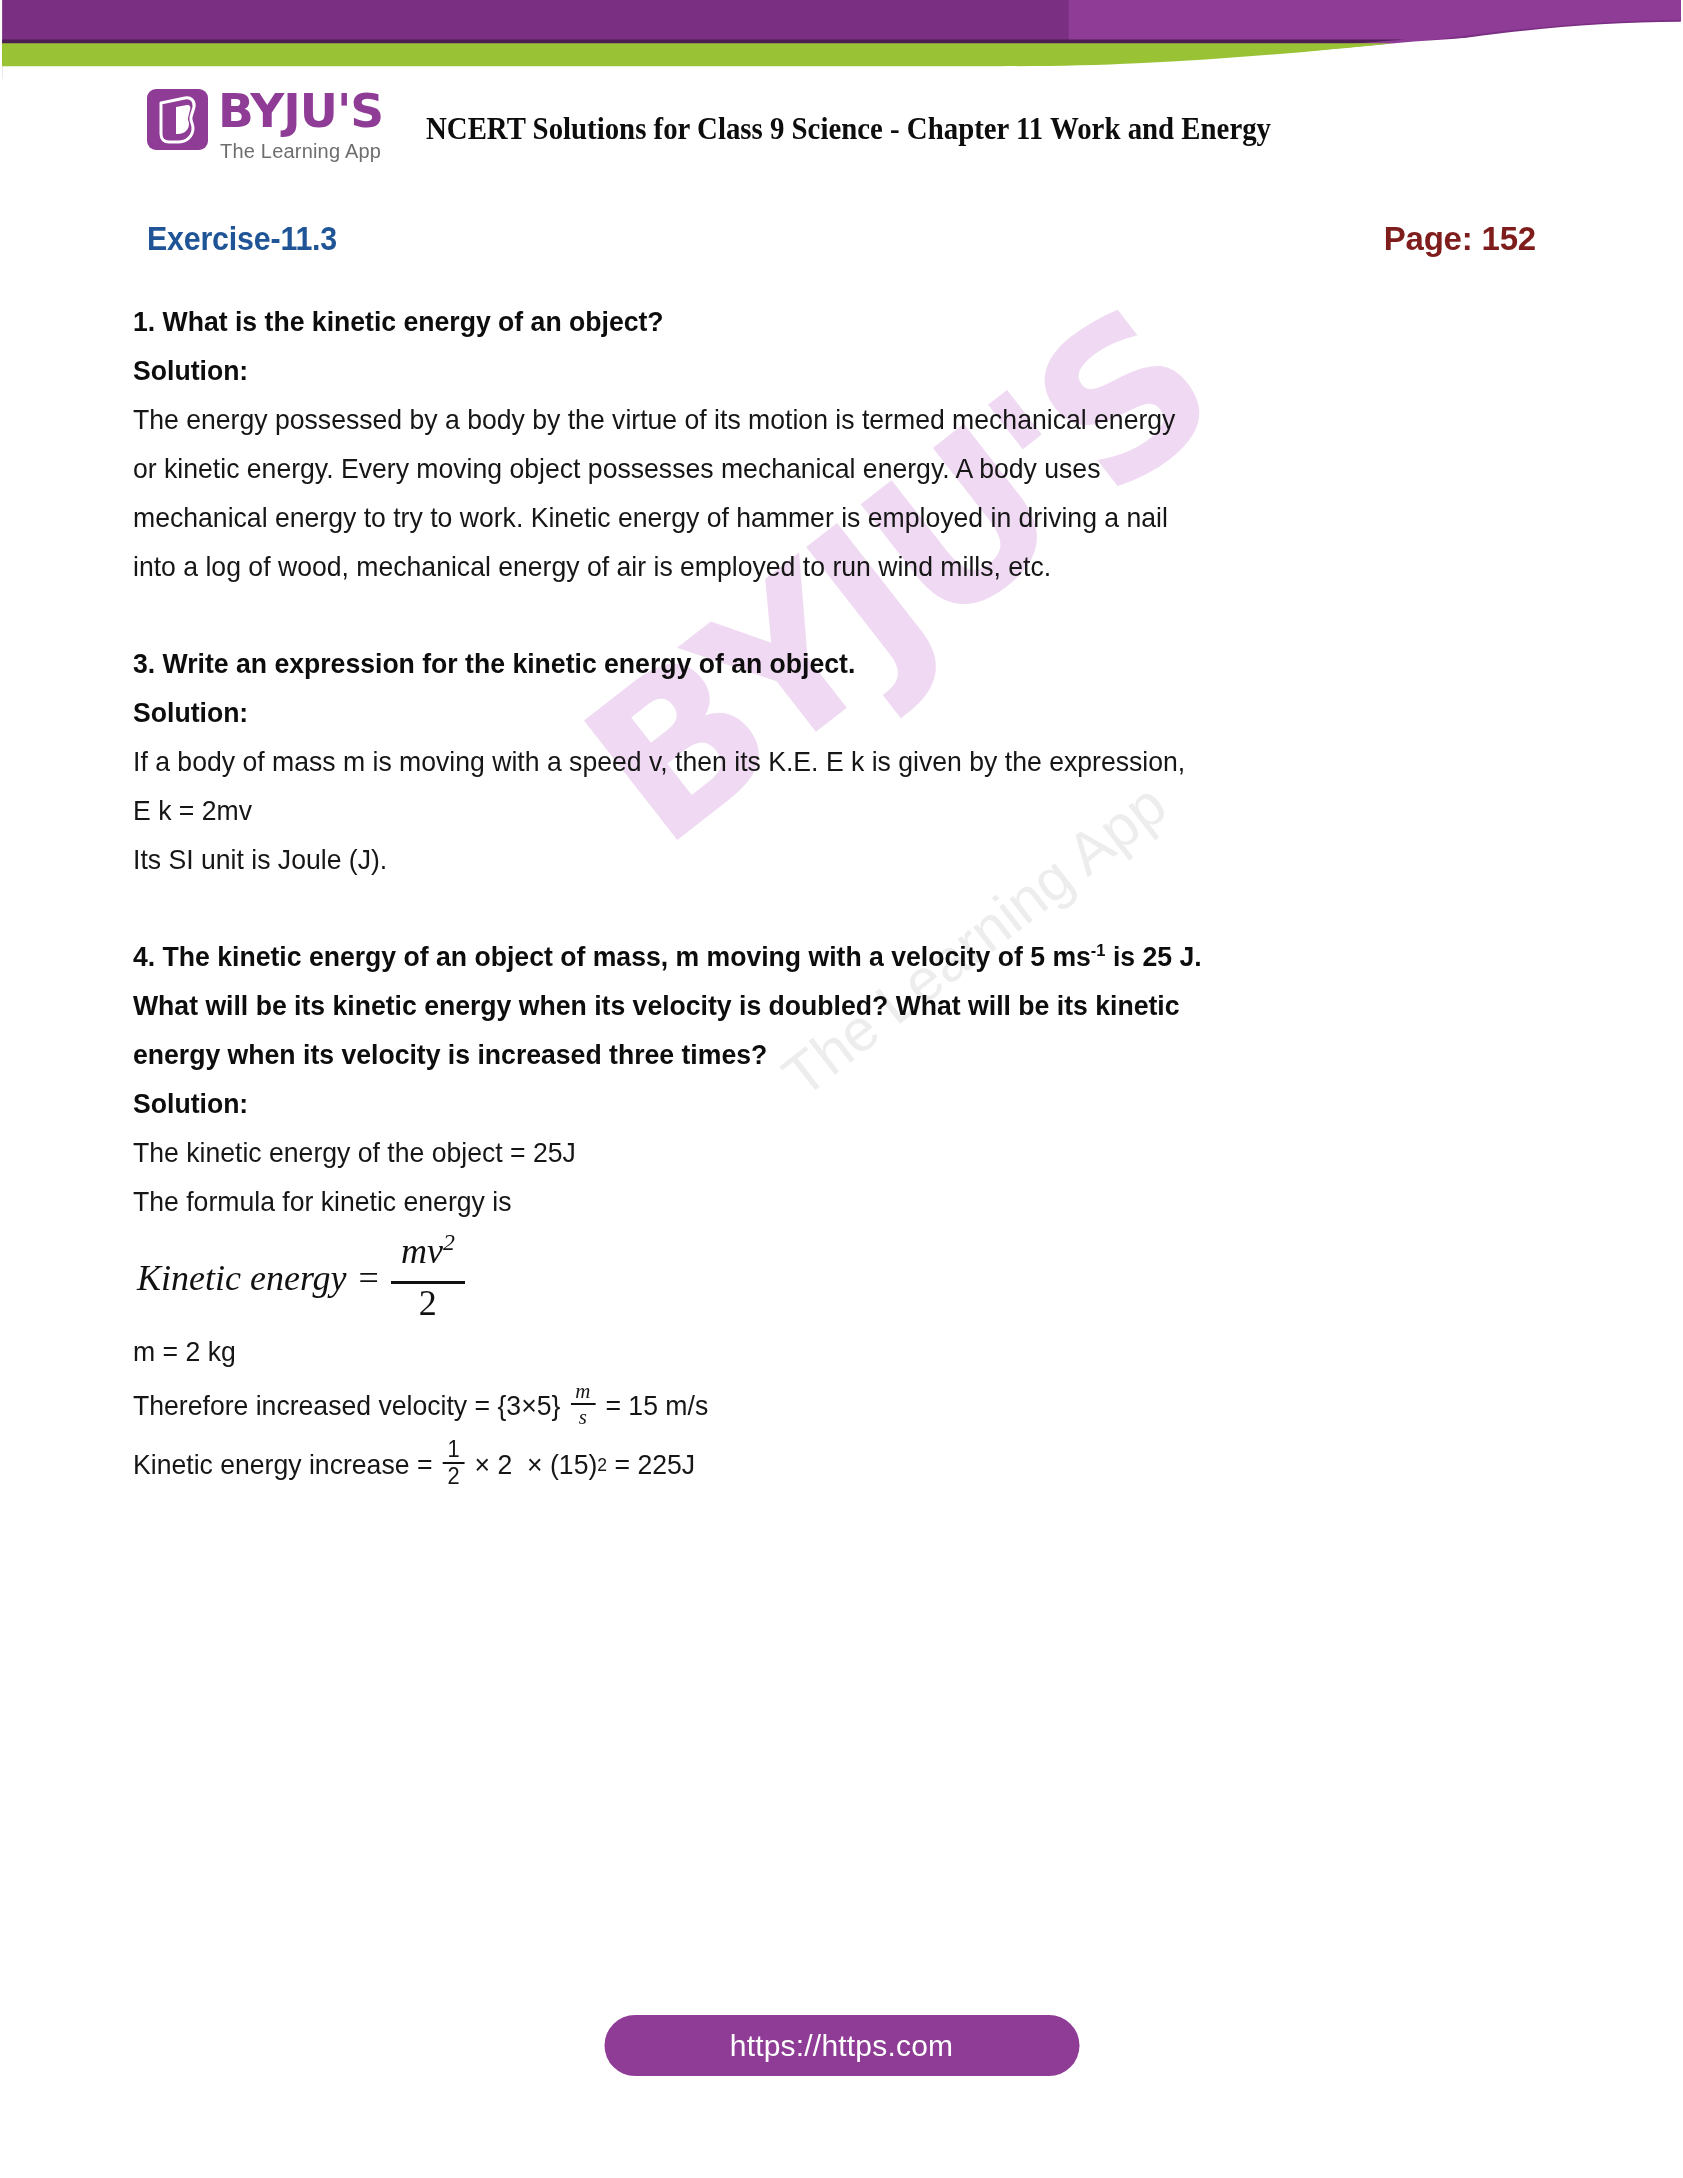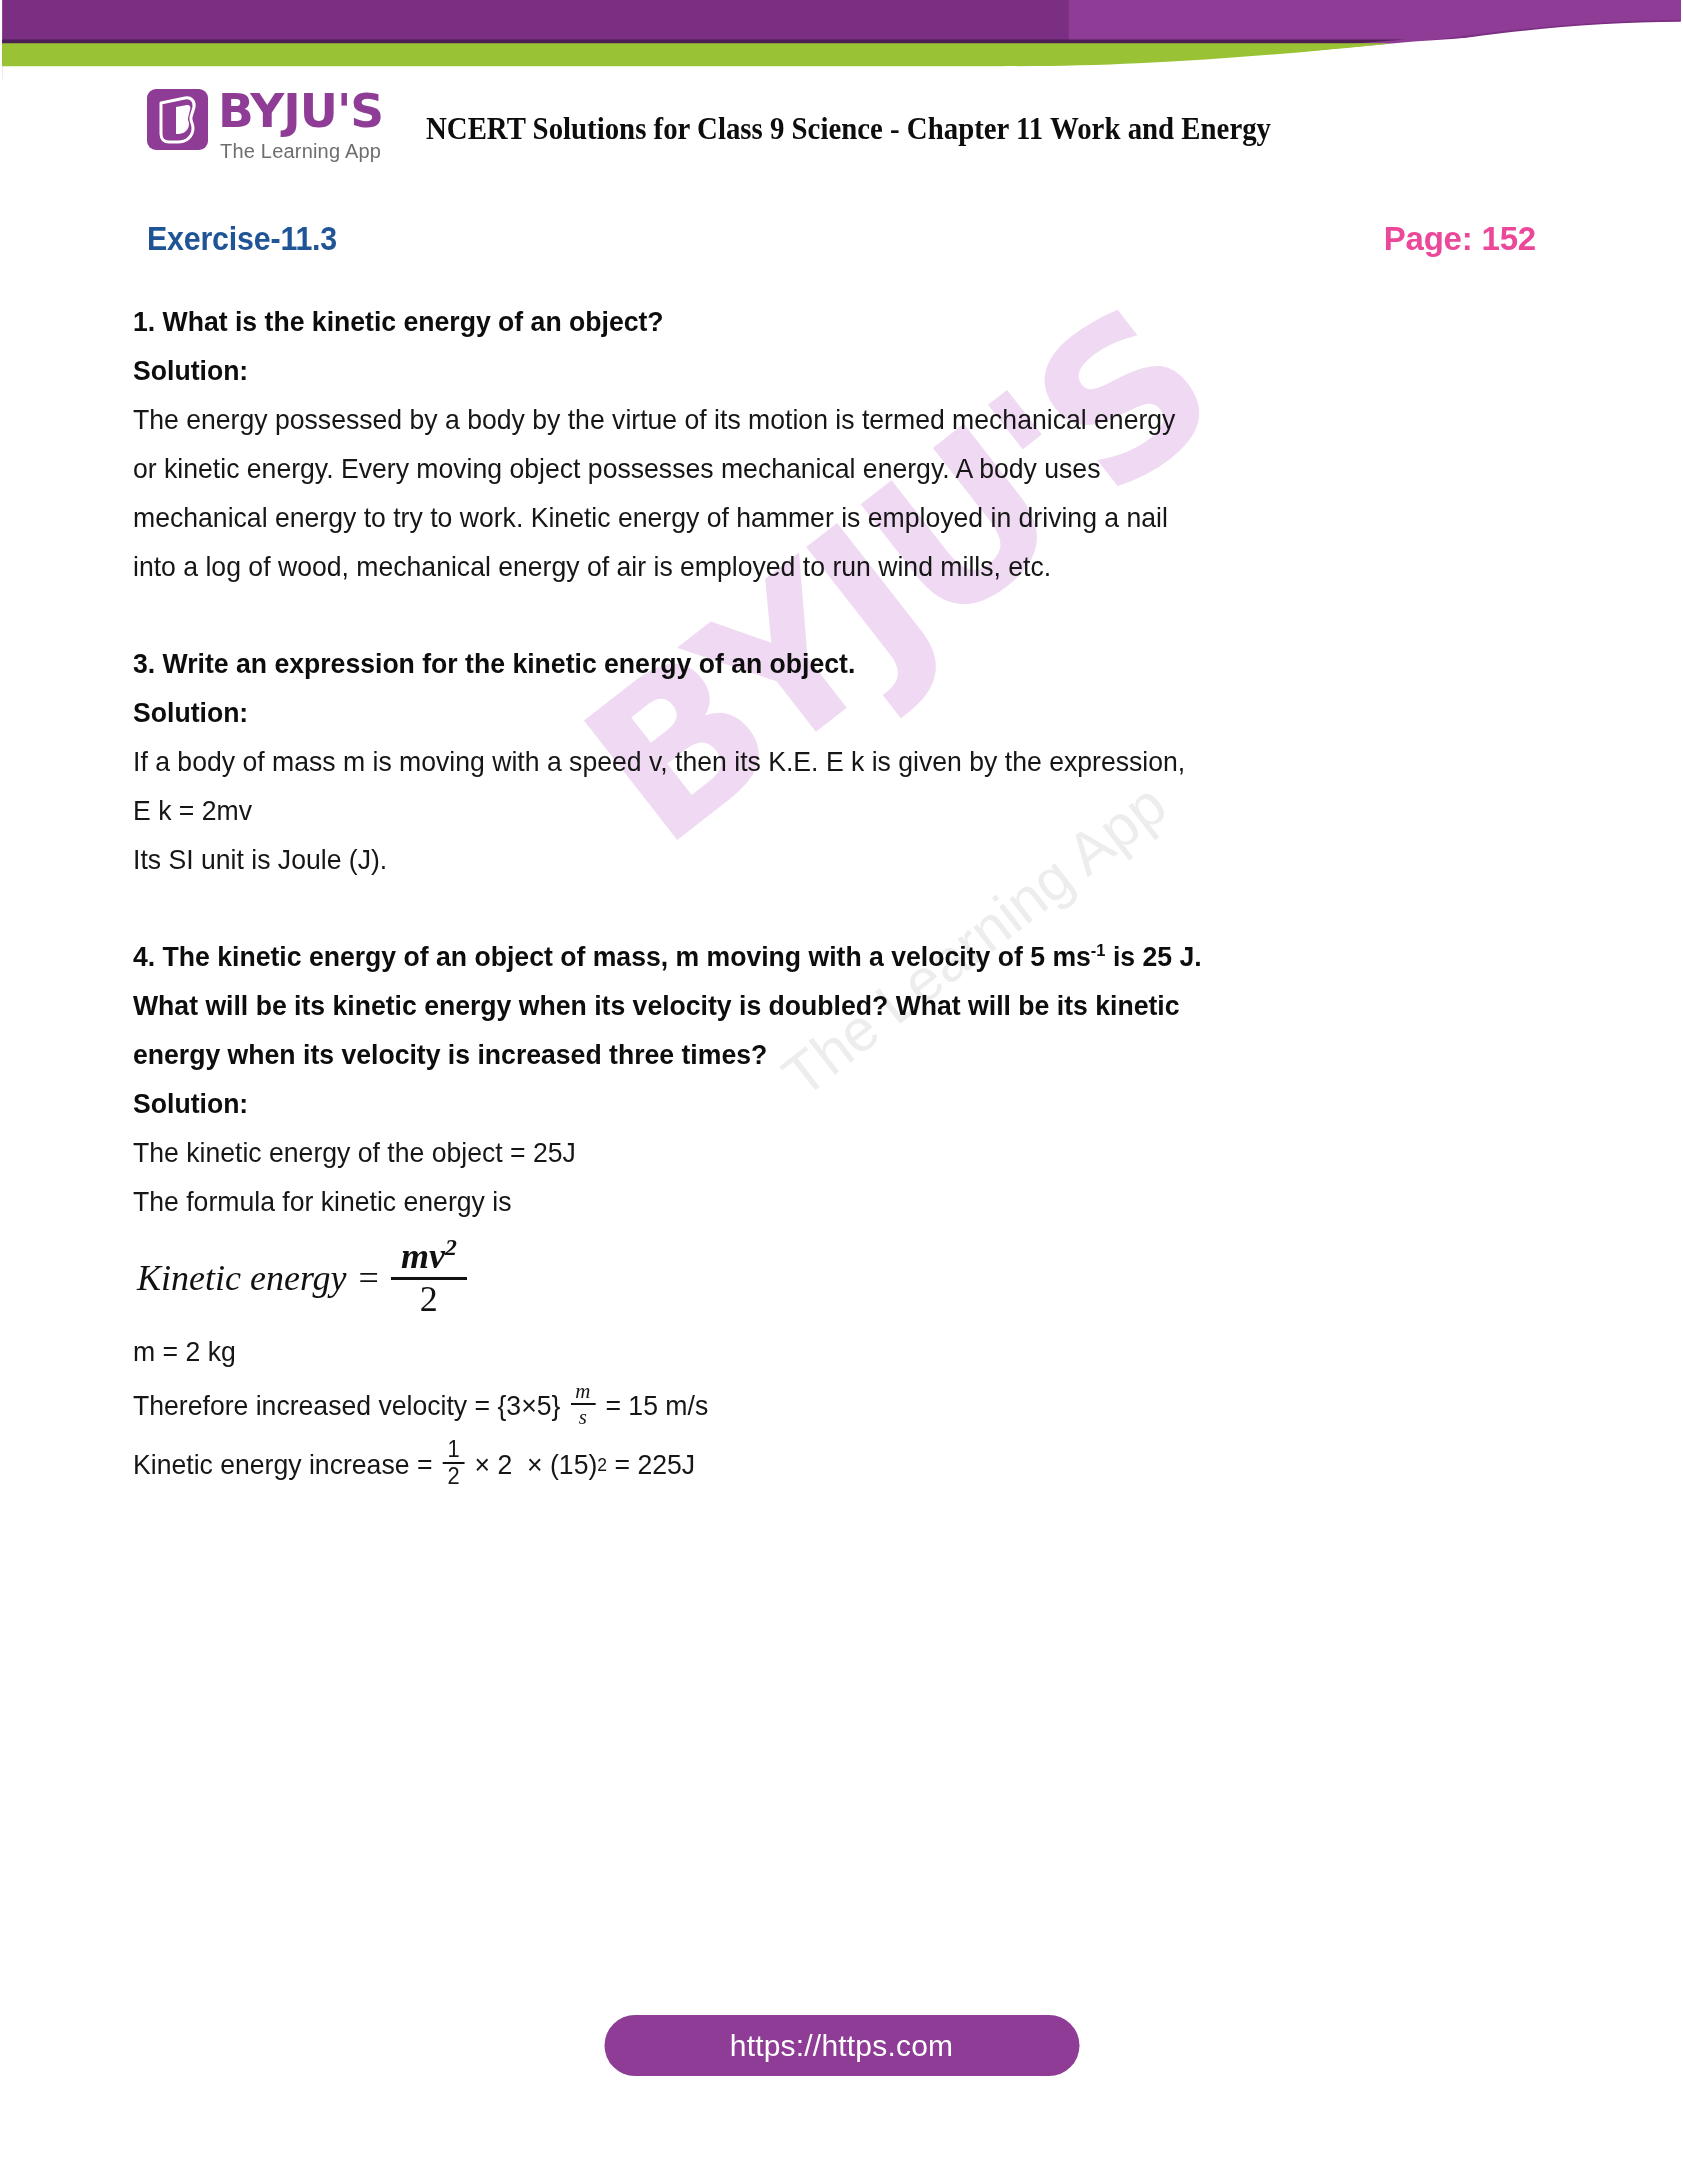--- a/index.html
+++ b/index.html
@@ -103,21 +103,21 @@
     transform: scaleX(0.92);
     transform-origin: left center;
   }
   #page-label {
     position: absolute;
     right: 147px;
     top: 220px;
     font-family: "Liberation Sans", sans-serif;
     font-weight: bold;
     font-size: 33px;
-    color: #ec4899;
+    color: #7f1d1d;
     letter-spacing: -0.2px;
     text-align: right;
   }
 
   
   #watermark {
     position: absolute;
     left: 554px;
     top: 594px;
     width: 693px;
@@ -216,21 +216,21 @@
     font-style: normal;
     margin: 0 12px;
   }
   .frac {
     display: inline-flex;
     flex-direction: column;
     align-items: center;
     vertical-align: middle;
     line-height: 1.02;
   }
-  .frac .num { padding: 0 10px 2px 10px; font-weight: bold; }
+  .frac .num { padding: 0 10px 11px 10px; }
   .frac .den { padding: 1px 10px 0 10px; font-style: normal; }
   .frac .bar {
     width: 100%;
     height: 3px;
     background: #111111;
   }
 
   
   .frac-inline {
     display: inline-flex;

